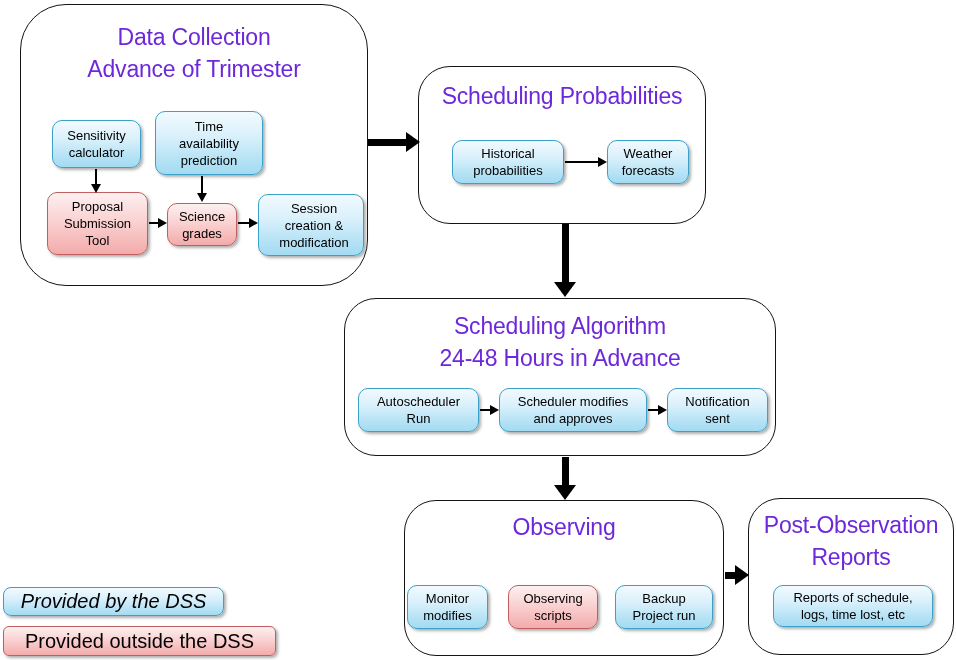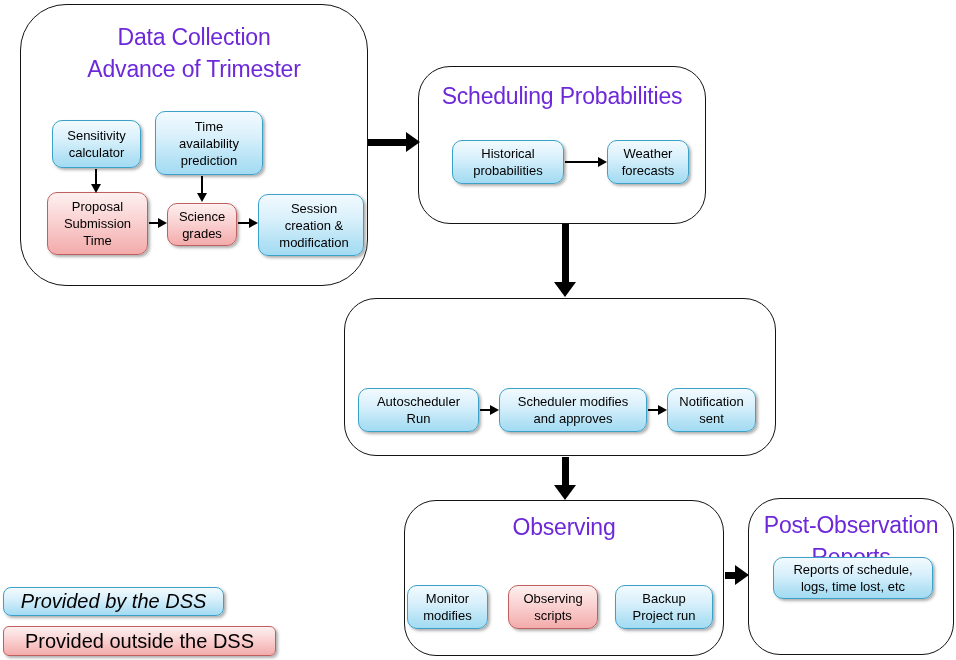--- a/index.html
+++ b/index.html
@@ -86,21 +86,21 @@
   <div class="box-title" style="left:20px;top:21px;width:348px;">Data Collection
 Advance of Trimester</div>
 
   <div class="node blue" style="left:52px;top:120px;width:89px;height:48px;">Sensitivity
 calculator</div>
   <div class="node blue" style="left:155px;top:111px;width:108px;height:64px;">Time
 availability
 prediction</div>
   <div class="node pink" style="left:47px;top:192px;width:101px;height:63px;">Proposal
 Submission
-Time</div>
+Tool</div>
   <div class="node pink" style="left:167px;top:203px;width:70px;height:43px;">Science
 grades</div>
   <div class="node blue" style="left:258px;top:194px;width:106px;height:62px;padding-left:8px;">Session
 creation &amp;
 modification</div>
 
   <div class="shaft" style="left:95px;top:169px;width:2px;height:16px;"></div>
   <div class="head down-sm" style="left:91px;top:184px;"></div>
   <div class="shaft" style="left:201px;top:176px;width:2px;height:18px;"></div>
   <div class="head down-sm" style="left:197px;top:193px;"></div>
@@ -113,47 +113,49 @@
   <div class="box-title" style="left:418px;top:80px;width:288px;">Scheduling Probabilities</div>
 
   <div class="node blue" style="left:452px;top:140px;width:112px;height:44px;">Historical
 probabilities</div>
   <div class="node blue" style="left:607px;top:140px;width:82px;height:44px;">Weather
 forecasts</div>
   <div class="shaft" style="left:565px;top:161px;width:34px;height:2px;"></div>
   <div class="head right-sm" style="left:598px;top:157px;"></div>
 
   <div class="container-box" style="left:344px;top:298px;width:432px;height:158px;border-radius:32px;"></div>
+  <div class="box-title" style="left:344px;top:310px;width:432px;">Scheduling Algorithm
+24-48 Hours in Advance</div>
 
   <div class="node blue" style="left:358px;top:388px;width:121px;height:44px;">Autoscheduler
 Run</div>
   <div class="node blue" style="left:499px;top:388px;width:148px;height:44px;">Scheduler modifies
 and approves</div>
-  <div class="node blue" style="left:667px;top:388px;width:89px;height:44px;">Notification
+  <div class="node blue" style="left:667px;top:388px;width:101px;height:44px;">Notification
 sent</div>
   <div class="shaft" style="left:480px;top:409px;width:11px;height:2px;"></div>
   <div class="head right-sm" style="left:490px;top:405px;"></div>
   <div class="shaft" style="left:648px;top:409px;width:11px;height:2px;"></div>
   <div class="head right-sm" style="left:658px;top:405px;"></div>
 
   <div class="container-box" style="left:404px;top:500px;width:320px;height:156px;border-radius:32px;"></div>
   <div class="box-title" style="left:404px;top:511px;width:320px;">Observing</div>
 
   <div class="node blue" style="left:407px;top:585px;width:81px;height:44px;">Monitor
 modifies</div>
   <div class="node pink" style="left:508px;top:585px;width:90px;height:44px;">Observing
 scripts</div>
   <div class="node blue" style="left:615px;top:585px;width:98px;height:44px;">Backup
 Project run</div>
 
   <div class="container-box" style="left:748px;top:498px;width:206px;height:157px;border-radius:32px;"></div>
   <div class="box-title" style="left:748px;top:509px;width:206px;text-align:center;">Post-Observation
 Reports</div>
 
-  <div class="node blue" style="left:773px;top:557px;width:160px;height:42px;">Reports of schedule,
+  <div class="node blue" style="left:773px;top:585px;width:160px;height:42px;">Reports of schedule,
 logs, time lost, etc</div>
 
   <div class="shaft" style="left:368px;top:139px;width:38px;height:7px;"></div>
   <div class="head right-big" style="left:406px;top:132px;"></div>
 
   <div class="shaft" style="left:562px;top:224px;width:7px;height:58px;"></div>
   <div class="head down-big" style="left:554px;top:282px;"></div>
 
   <div class="shaft" style="left:562px;top:457px;width:7px;height:28px;"></div>
   <div class="head down-big" style="left:554px;top:485px;"></div>

